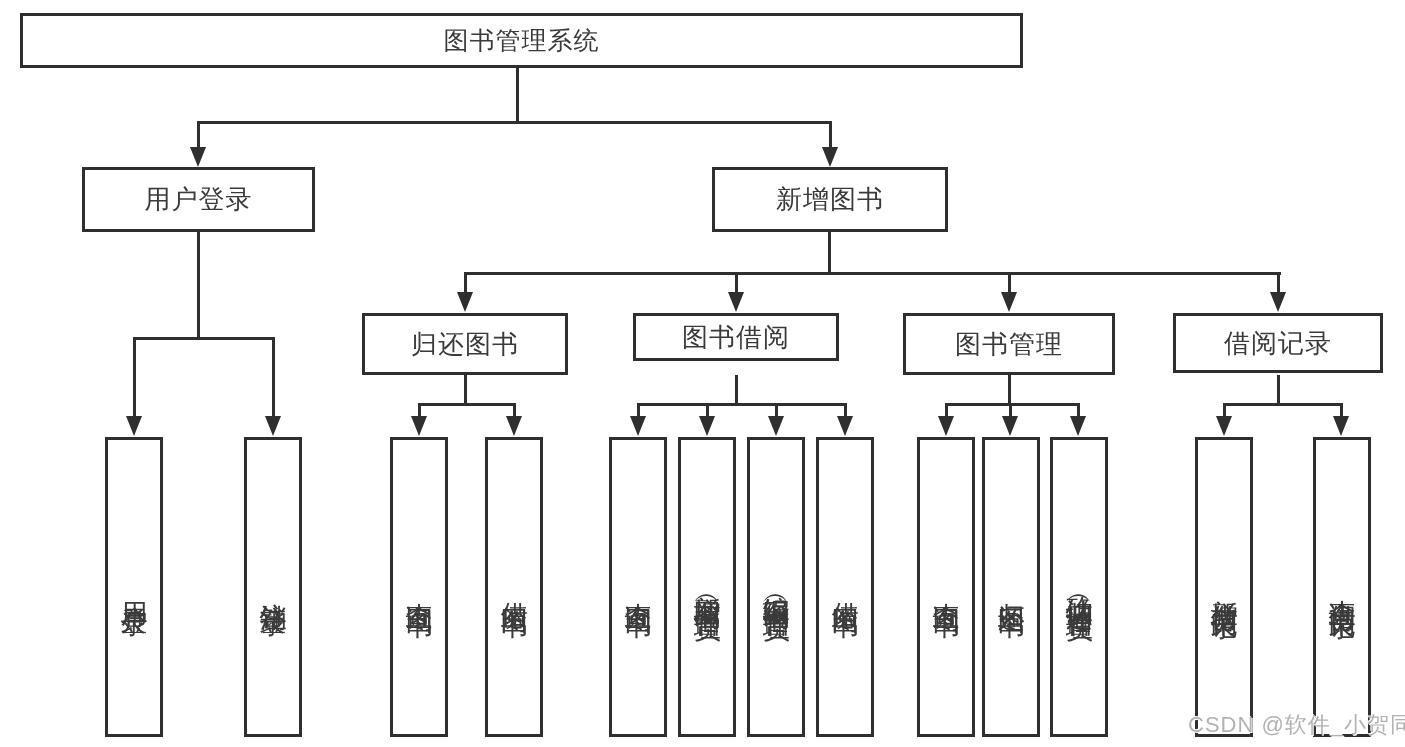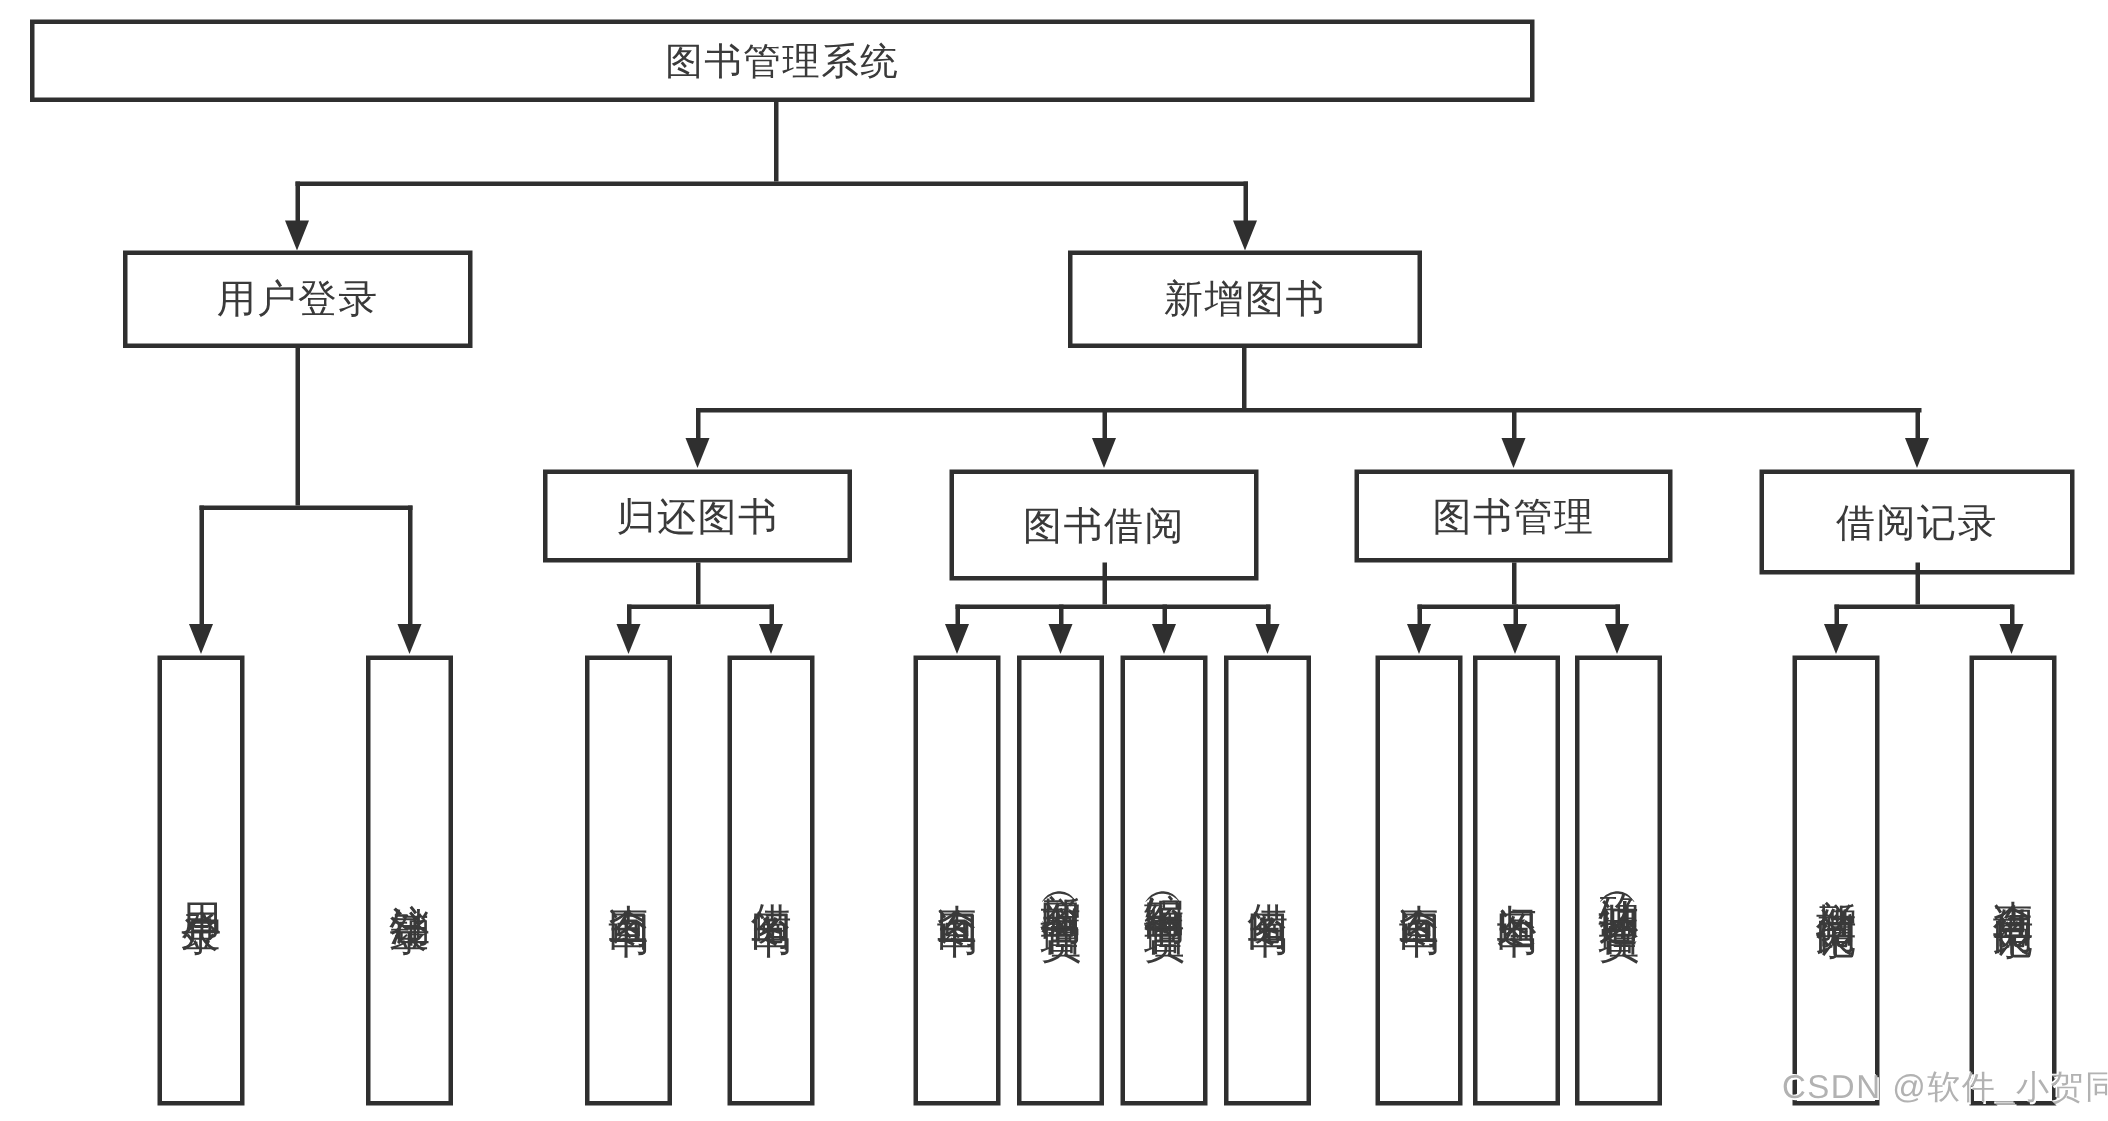--- a/index.html
+++ b/index.html
@@ -88,27 +88,27 @@
   <div class="line" style="left:735px; top:272px; width:3px; height:22px;"></div>
   <div class="arrow" style="left:728px; top:292px;"></div>
   <div class="line" style="left:1008px; top:272px; width:3px; height:22px;"></div>
   <div class="arrow" style="left:1001px; top:292px;"></div>
   <div class="line" style="left:1277px; top:272px; width:3px; height:22px;"></div>
   <div class="arrow" style="left:1270px; top:292px;"></div>
 
   <div class="box" style="left:362px; top:313px; width:206px; height:62px;">
     <span class="hlabel">归还图书</span>
   </div>
-  <div class="box" style="left:633px; top:313px; width:206px; height:74px;">
+  <div class="box" style="left:633px; top:313px; width:206px; height:48px;">
     <span class="hlabel">图书借阅</span>
   </div>
   <div class="box" style="left:903px; top:313px; width:212px; height:62px;">
     <span class="hlabel">图书管理</span>
   </div>
-  <div class="box" style="left:1173px; top:313px; width:210px; height:70px;justify-content:center;">
+  <div class="box" style="left:1173px; top:313px; width:210px; height:60px;justify-content:center;">
     <span class="hlabel">借阅记录</span>
   </div>
 
   <div class="line" style="left:464px; top:375px; width:3px; height:28px;"></div>
   <div class="line" style="left:418px; top:403px; width:98px; height:3px;"></div>
   <div class="line" style="left:418px; top:403px; width:3px; height:14px;"></div>
   <div class="arrow" style="left:411px; top:416px;"></div>
   <div class="line" style="left:513px; top:403px; width:3px; height:14px;"></div>
   <div class="arrow" style="left:506px; top:416px;"></div>
 

